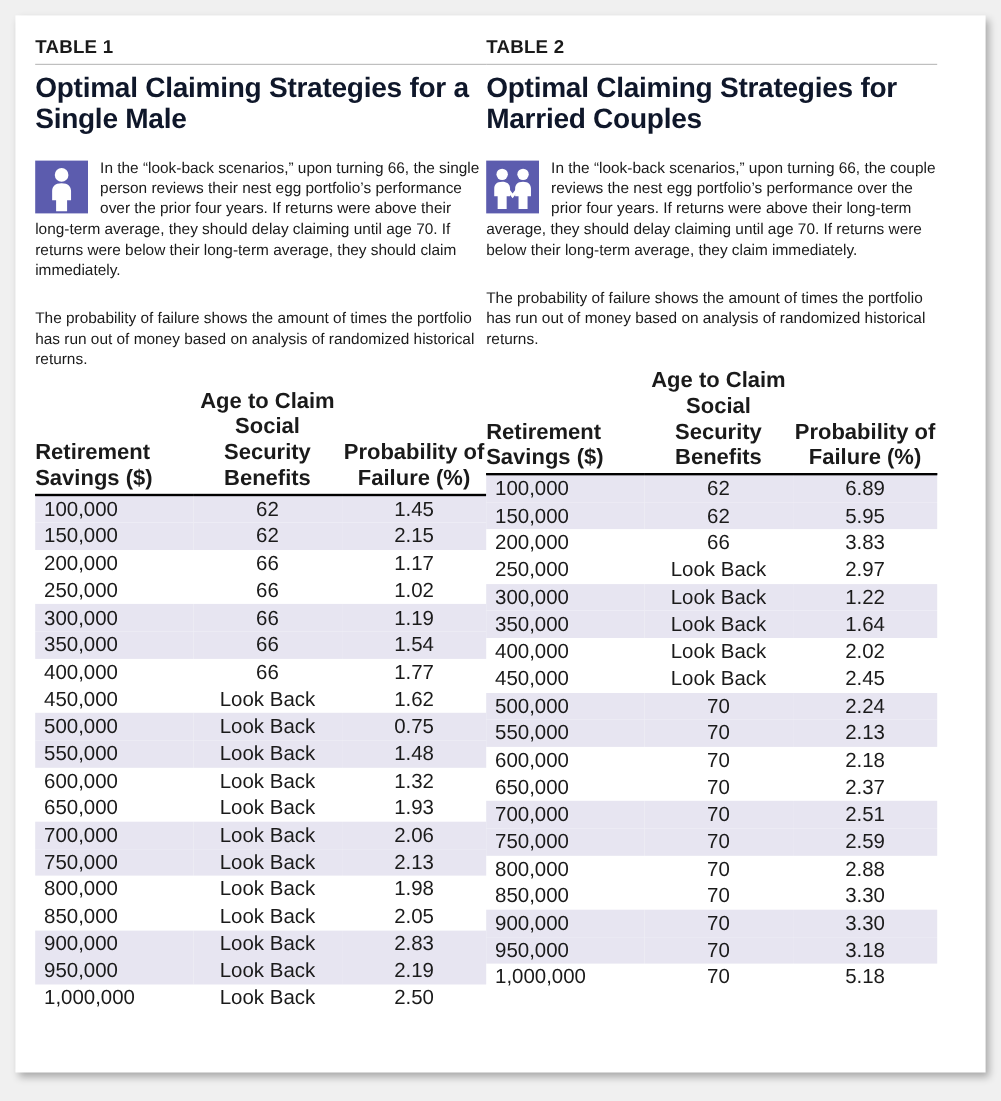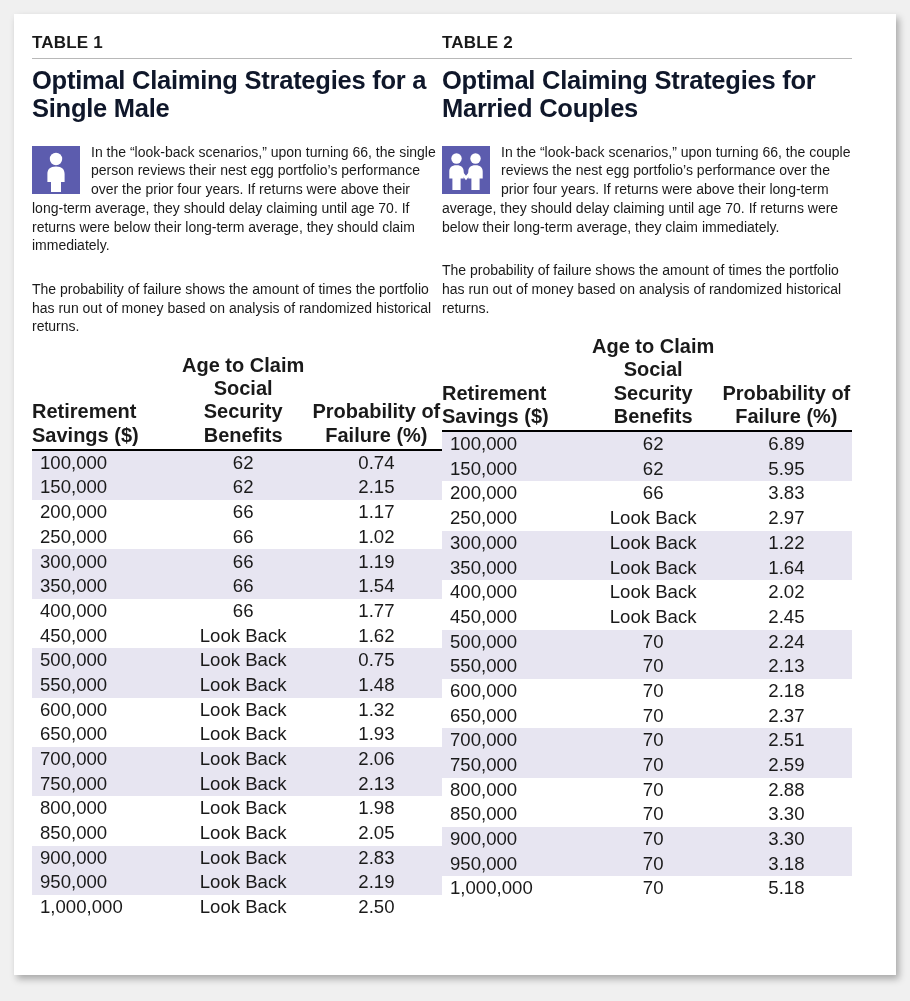--- a/index.html
+++ b/index.html
@@ -151,21 +151,21 @@
             <th class="c-prob">
               <span>Probability of</span>
               <span class="th-line2">Failure (%)</span>
             </th>
           </tr>
         </thead>
         <tbody>
             <tr class="band">
               <td class="v-savings">100,000</td>
               <td class="v-age">62</td>
-              <td class="v-prob">0.74</td>
+              <td class="v-prob">1.45</td>
             </tr>
             <tr class="band">
               <td class="v-savings">150,000</td>
               <td class="v-age">62</td>
               <td class="v-prob">2.15</td>
             </tr>
             <tr>
               <td class="v-savings">200,000</td>
               <td class="v-age">66</td>
               <td class="v-prob">1.17</td>

